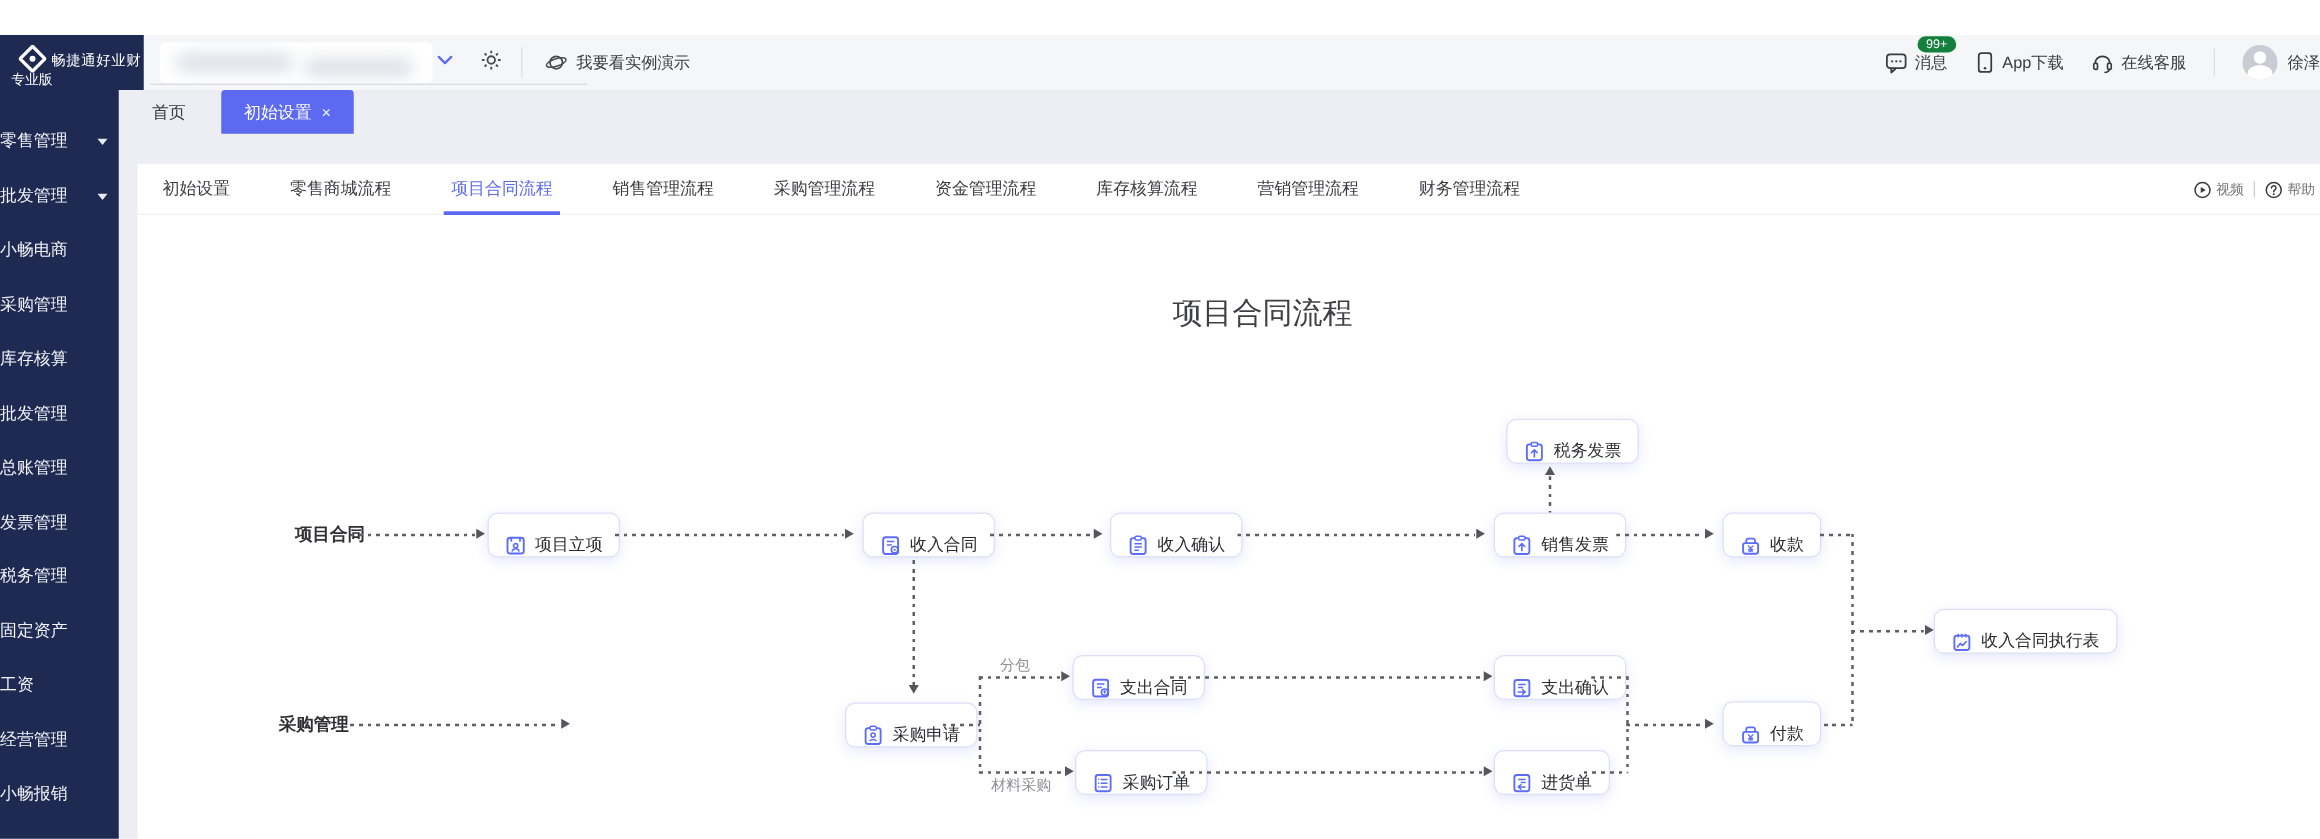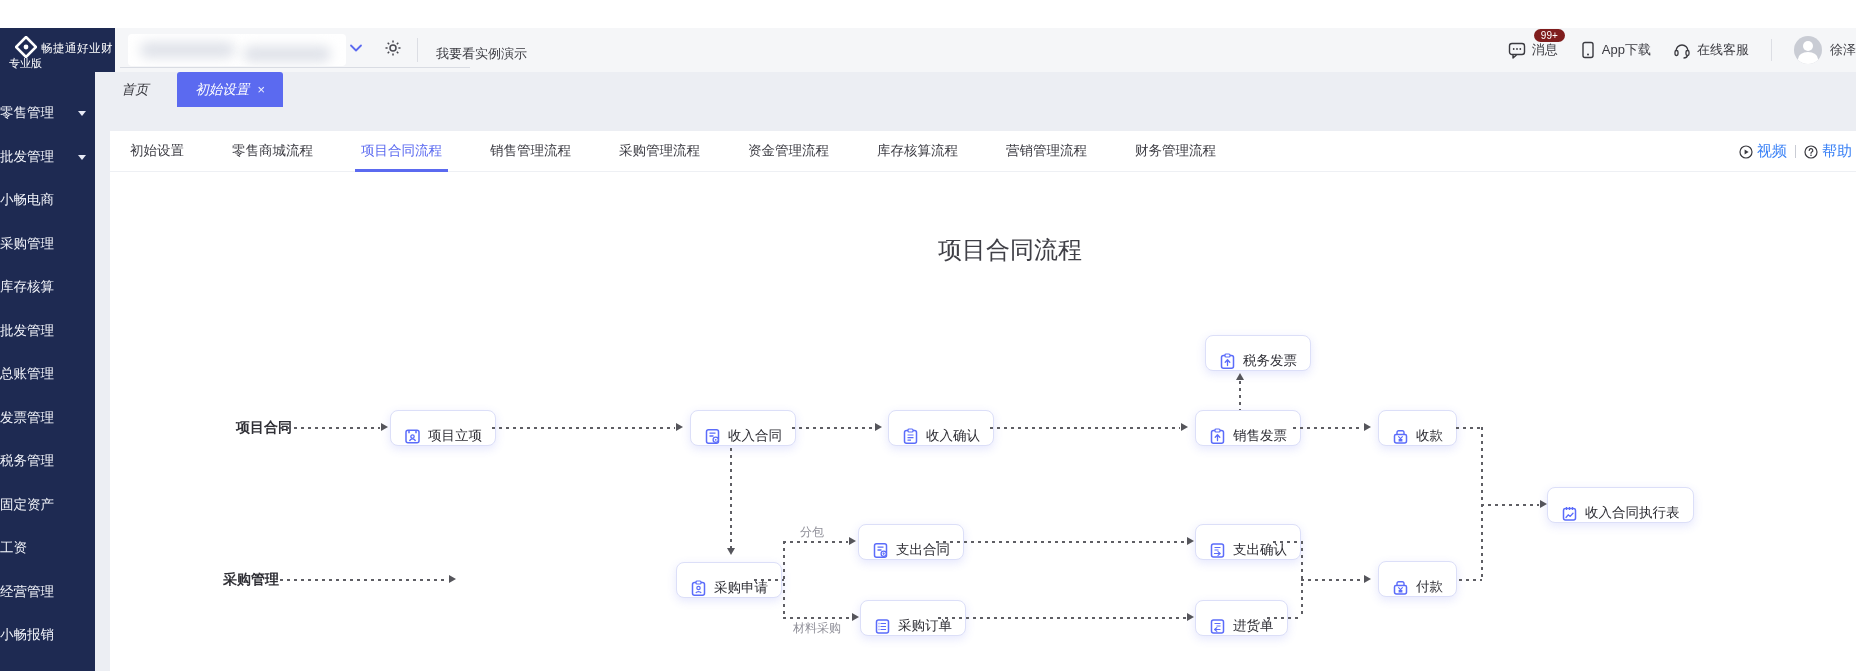--- a/index.html
+++ b/index.html
@@ -15,33 +15,33 @@
   .brand-name { position:absolute; left:41px; top:13px; font-size:11.5px; letter-spacing:0.5px; white-space:nowrap; }
   .edition { position:absolute; left:9px; top:28px; font-size:11px; }
   .search-blur { position:absolute; left:128px; top:6px; width:218px; height:32px; background:#fff; border-radius:4px; overflow:hidden; }
   .blob { position:absolute; background:#dfe2e9; filter:blur(6px); border-radius:8px; }
   .search-underline { position:absolute; left:120px; top:39px; width:350px; height:1px; background:#d9dce3; }
   .hdr-ico { display:inline-block; vertical-align:middle; }
   .chev { position:absolute; left:348px; top:12px; }
   .gear { position:absolute; left:384px; top:11px; }
   .hdr-div { position:absolute; left:417px; top:10px; width:1px; height:24px; background:#dcdee4; }
   .demo { position:absolute; left:436px; top:10px; height:24px; display:flex; align-items:center; gap:7px;
-          font-size:13px; color:#3a3a40; cursor:pointer;flex-direction:column; }
+          font-size:13px; color:#3a3a40; cursor:pointer; }
   .hdr-right { position:absolute; right:0; top:0; height:44px; display:flex; align-items:center; gap:22px; padding-right:0; }
   .hdr-item { display:flex; align-items:center; gap:6px; font-size:13px; color:#3a3a40; cursor:pointer; position:relative; }
-  .badge { position:absolute; top:-12px; left:26px; background:#7f1d1d; color:#fff; font-size:10px;
+  .badge { position:absolute; top:-12px; left:26px; background:#15803d; color:#fff; font-size:10px;
            padding:1px 7px; border-radius:9px; white-space:nowrap; }
   .hdr-div2 { width:1px; height:22px; background:#dcdee4; }
   .avatar { width:28px; height:28px; border-radius:50%; background:#c9ccd4; position:relative; overflow:hidden; flex:none; }
   .avatar:before { content:""; position:absolute; left:9px; top:5px; width:10px; height:10px; border-radius:50%; background:#fff; }
   .avatar:after { content:""; position:absolute; left:4px; top:16px; width:20px; height:14px; border-radius:50% 50% 0 0; background:#fff; }
   .username { font-size:13px; color:#3a3a40; max-width:38px; overflow:hidden; white-space:nowrap; }
 
   
-  .win-tabs { position:absolute; left:95px; top:72px; width:1761px; height:35px; background:#eceef3;font-style:italic; }
+  .win-tabs { position:absolute; left:95px; top:72px; width:1761px; height:35px; background:#eceef3; }
   .win-tab { position:absolute; top:0; height:35px; display:flex; align-items:center; justify-content:center;
              font-size:13.5px; color:#3a3a40; cursor:pointer; gap:8px; }
   .win-tab.home { left:5px; width:70px; }
   .win-tab.active { left:82px; width:106px; background:#5b6af0; color:#fff; border-radius:3px 3px 0 0; }
   .close-x { font-size:13px; line-height:1; opacity:.9; cursor:pointer; }
 
   
   .sidebar { position:absolute; left:0; top:72px; width:95px; height:599px; background:#1e2a52; }
   .side-list { position:absolute; left:0; top:19px; width:95px; }
   .side-item { height:43.5px; line-height:43.5px; font-size:13.5px; color:#f2f4fa;
@@ -51,21 +51,21 @@
 
   
   .card { position:absolute; left:110px; top:131px; width:1746px; height:540px; background:#ffffff; }
   .flow-tabs { position:absolute; left:0; top:0; width:1746px; height:41px; border-bottom:1px solid #eef0f4;
                display:flex; align-items:center; gap:48px; padding-left:20px; }
   .flow-tab { font-size:13.5px; color:#3c3c43; cursor:pointer; position:relative; height:41px;
               display:flex; align-items:center; white-space:nowrap; }
   .flow-tab.active { color:#5b6af0; }
   .flow-tab.active:after { content:""; position:absolute; left:-6px; right:-6px; bottom:0; height:3px; background:#5b6af0; }
   .tab-tools { position:absolute; right:4px; top:0; height:41px; display:flex; align-items:center; gap:8px;
-               font-size:15px; color:#3b82f6; }
+               font-size:11px; color:#737373; }
   .tool-item { display:flex; align-items:center; gap:4px; cursor:pointer; white-space:nowrap; }
   .tool-div { width:1px; height:13px; background:#c9ccd4; }
 
   
   .flow-title { position:absolute; left:938px; top:234px; font-size:24px; color:#3f3f46; font-weight:500; white-space:nowrap; }
   .row-label { position:absolute; font-size:14px; font-weight:600; color:#2f2f35; white-space:nowrap; }
   .node { position:absolute; height:36px; display:flex; align-items:flex-end; gap:7px; padding:0 13px;
           background:#fff; border:1px solid #dcdff8; border-radius:8px;
           box-shadow:0 3px 10px rgba(91,106,240,.16); cursor:pointer; white-space:nowrap; }
   .node .nlabel { font-size:13.5px; color:#2c2c33; font-weight:500; }

